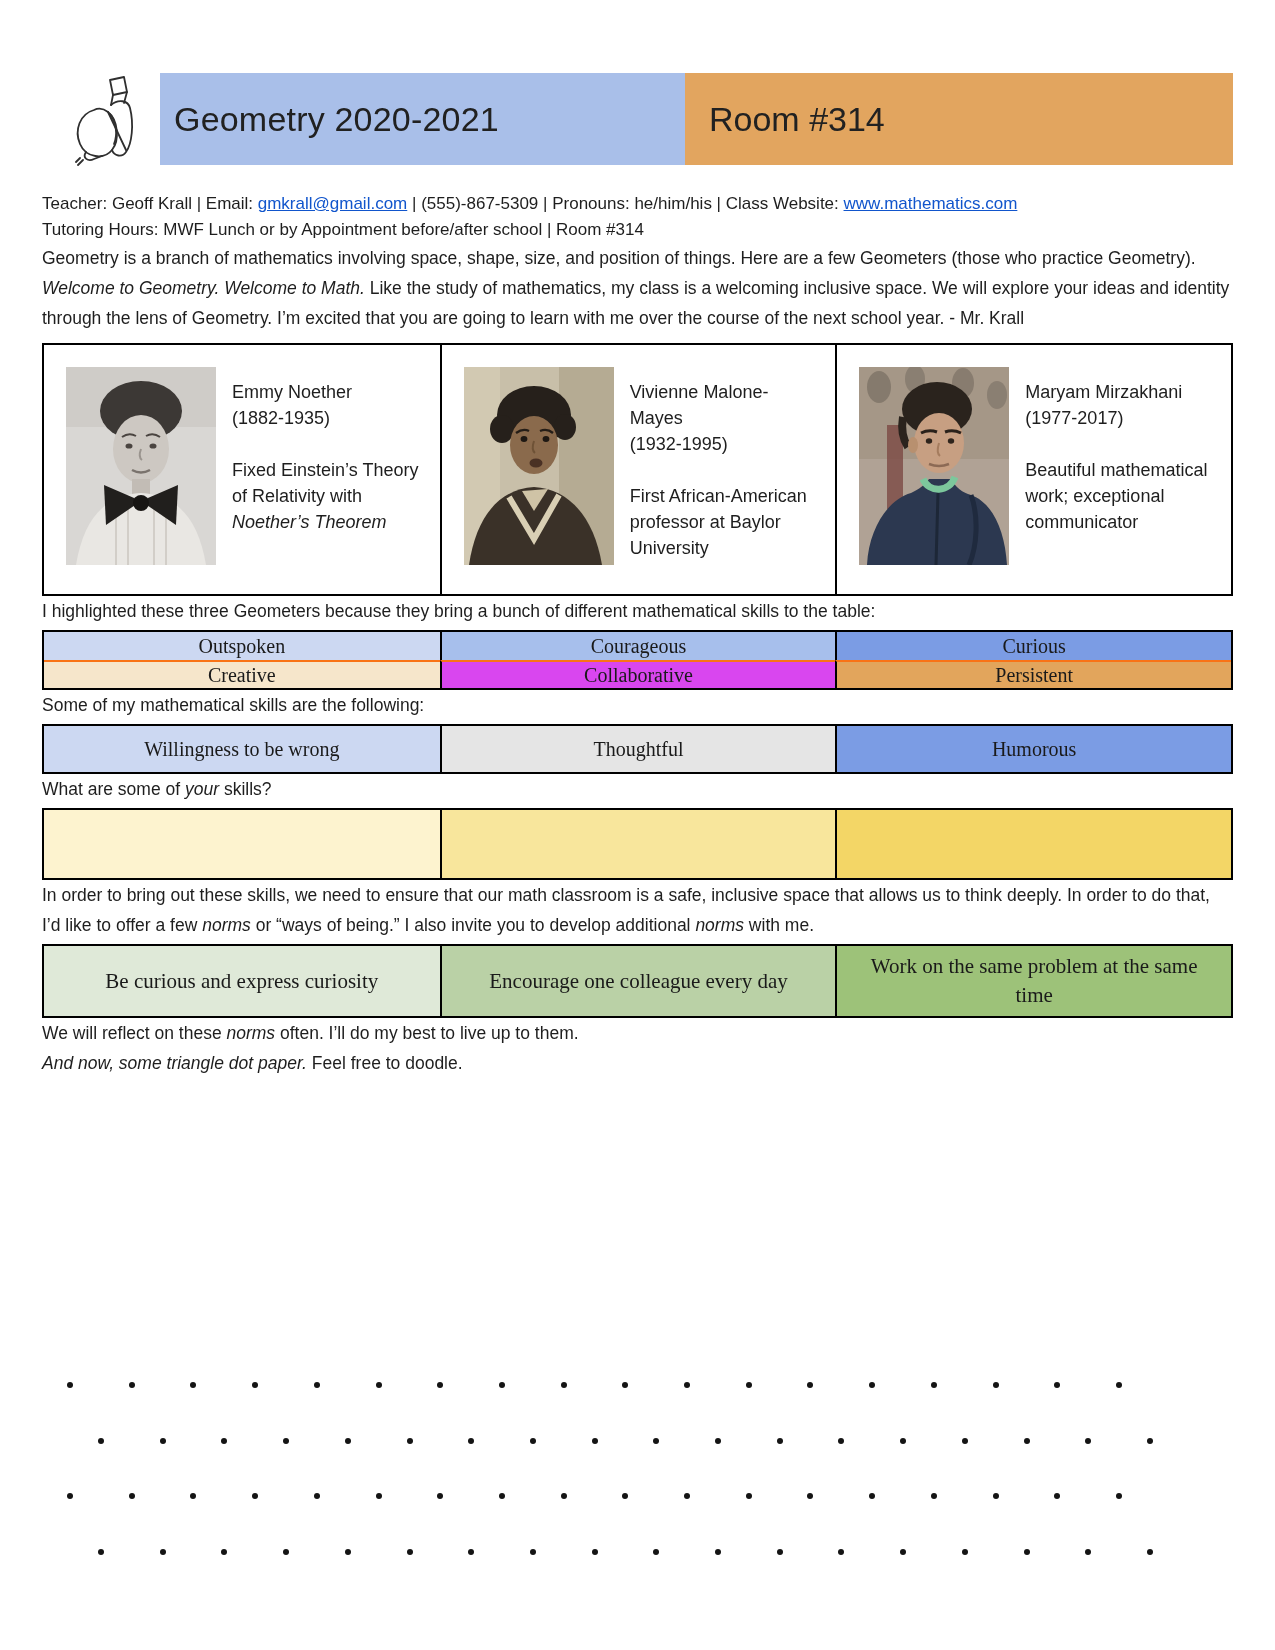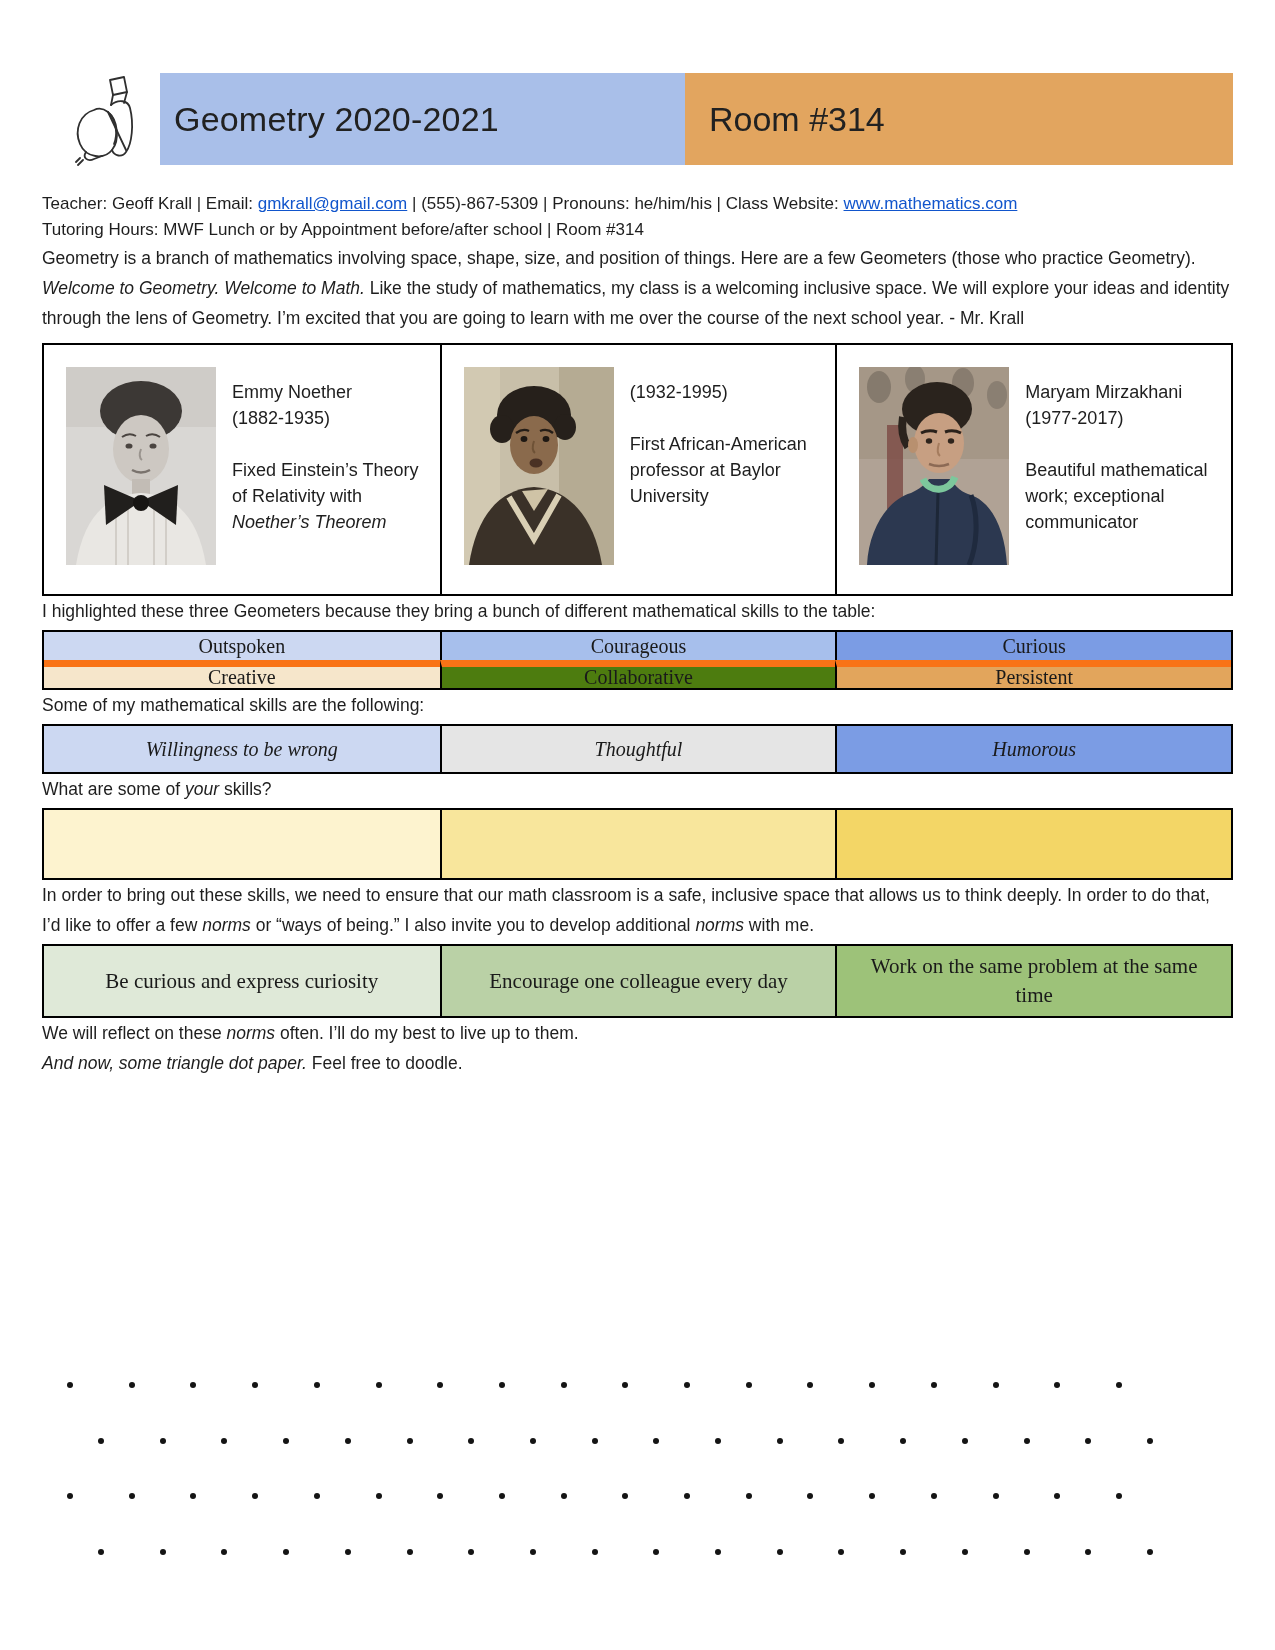--- a/index.html
+++ b/index.html
@@ -43,25 +43,25 @@
     padding:22px 14px 18px 22px;overflow:hidden;}
   .geo-cell:first-child{border-left:none;border-radius:23px;}
   .geo-photo{flex:0 0 150px;width:150px;height:198px;}
   .geo-text{font-size:18px;line-height:26px;margin-top:12px;}
   .geo-desc{margin-top:26px;}
   
   .tbl{display:grid;grid-template-columns:repeat(3,1fr);border:2px solid #000;box-sizing:border-box;}
   .tbl>div{border-left:2px solid #000;box-sizing:border-box;display:flex;align-items:center;
     justify-content:center;text-align:center;font-family:"Liberation Serif",serif;font-size:20px;color:#1a1a1a;}
   .tbl>div:nth-child(3n+1){border-left:none;}
-  .tbl>div:nth-child(n+4){border-top:7px solid #f97316;}
+  .tbl>div:nth-child(n+4){border-top:2px solid #f97316;}
   .row44>div{height:28px;}
   .row46>div{height:46px;}
   .table-skills1{margin-top:4px;}
-  .table-skills2{margin-top:4px;font-style:italic;}
+  .table-skills2{margin-top:4px;}
   .table-yellow{margin-top:4px;}
   .table-yellow>div{height:68px;}
   .table-norms{margin-top:4px;}
   .table-norms>div{min-height:70px;padding:4px 26px;font-size:21px;line-height:29px;}
   
   .dot-paper{position:absolute;left:0;top:1385px;width:1275px;height:240px;}
   .dot{position:absolute;width:6px;height:6px;border-radius:50%;transform:translate(-50%,-50%);}
 </style>
 </head>
 <body>
@@ -139,20 +139,21 @@
         <path d="M76 64 q7 -3 13 2" stroke="#241d17" stroke-width="2.4" fill="none"></path>
         <ellipse cx="60" cy="72" rx="3.4" ry="3" fill="#1e1813"></ellipse>
         <ellipse cx="82" cy="72" rx="3.4" ry="3" fill="#1e1813"></ellipse>
         <path d="M70 74 q-3 9 1 12" stroke="#6e5236" stroke-width="2" fill="none"></path>
         <ellipse cx="72" cy="96" rx="6.5" ry="4.5" fill="#4a3124"></ellipse>
         <path d="M5 198 C12 150 35 122 70 120 C105 122 130 150 138 198 Z" fill="#3a3128"></path>
         <path d="M45 130 L70 172 L95 128" stroke="#d9cfb4" stroke-width="6" fill="none"></path>
         <path d="M58 124 L70 144 L84 122 Z" fill="#cfc3a6"></path>
       </svg>
       <div class="geo-text">
+        <div>Vivienne Malone-Mayes</div>
         <div>(1932-1995)</div>
         <div class="geo-desc"><span>First African-American professor at Baylor University</span><em></em></div>
       </div>
     </div>
 
     <div class="geo-cell">
       <svg class="geo-photo" viewBox="0 0 150 198">
         <rect width="150" height="198" fill="#b0a295"></rect>
         <rect width="150" height="92" fill="#a59787"></rect>
         <ellipse cx="20" cy="20" rx="12" ry="16" fill="#6b6258" opacity="0.55"></ellipse>
@@ -183,21 +184,21 @@
     </div>
   </div>
 
   <p class="doc p-highlight">I highlighted these three Geometers because they bring a bunch of different mathematical skills to the table:</p>
 
   <div class="tbl row44 table-skills1">
     <div style="background-color: rgb(204, 216, 242);">Outspoken</div>
     <div style="background-color: rgb(167, 191, 236);">Courageous</div>
     <div style="background-color: rgb(123, 156, 228);">Curious</div>
     <div style="background-color: rgb(246, 230, 203);">Creative</div>
-    <div style="background-color: #4d7c0f;">Collaborative</div>
+    <div style="background-color: #d946ef;">Collaborative</div>
     <div style="background-color: rgb(226, 165, 92);">Persistent</div>
   </div>
 
   <p class="doc label-myskills">Some of my mathematical skills are the following:</p>
 
   <div class="tbl row46 table-skills2">
     <div style="background-color: rgb(204, 216, 242);">Willingness to be wrong</div>
     <div style="background-color: #e5e5e5;">Thoughtful</div>
     <div style="background-color: rgb(123, 156, 228);">Humorous</div>
   </div>

